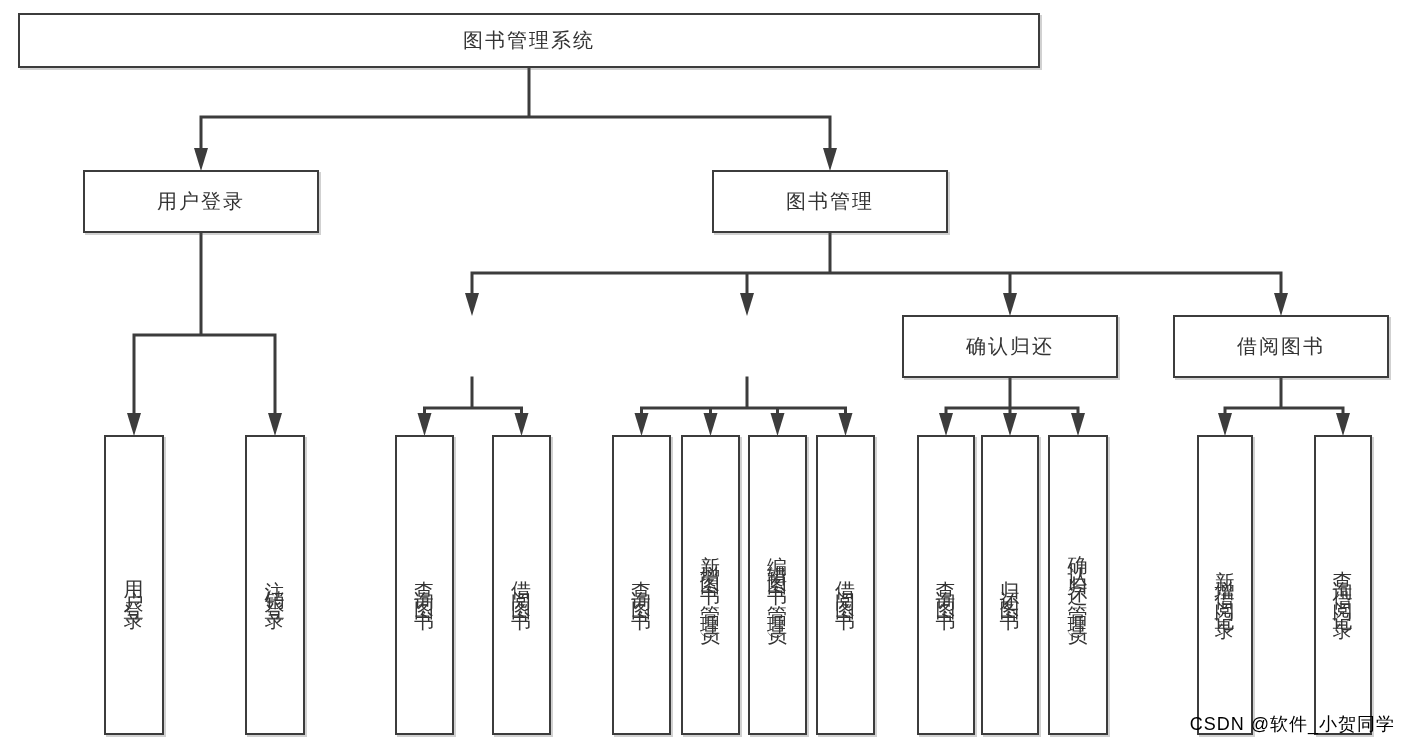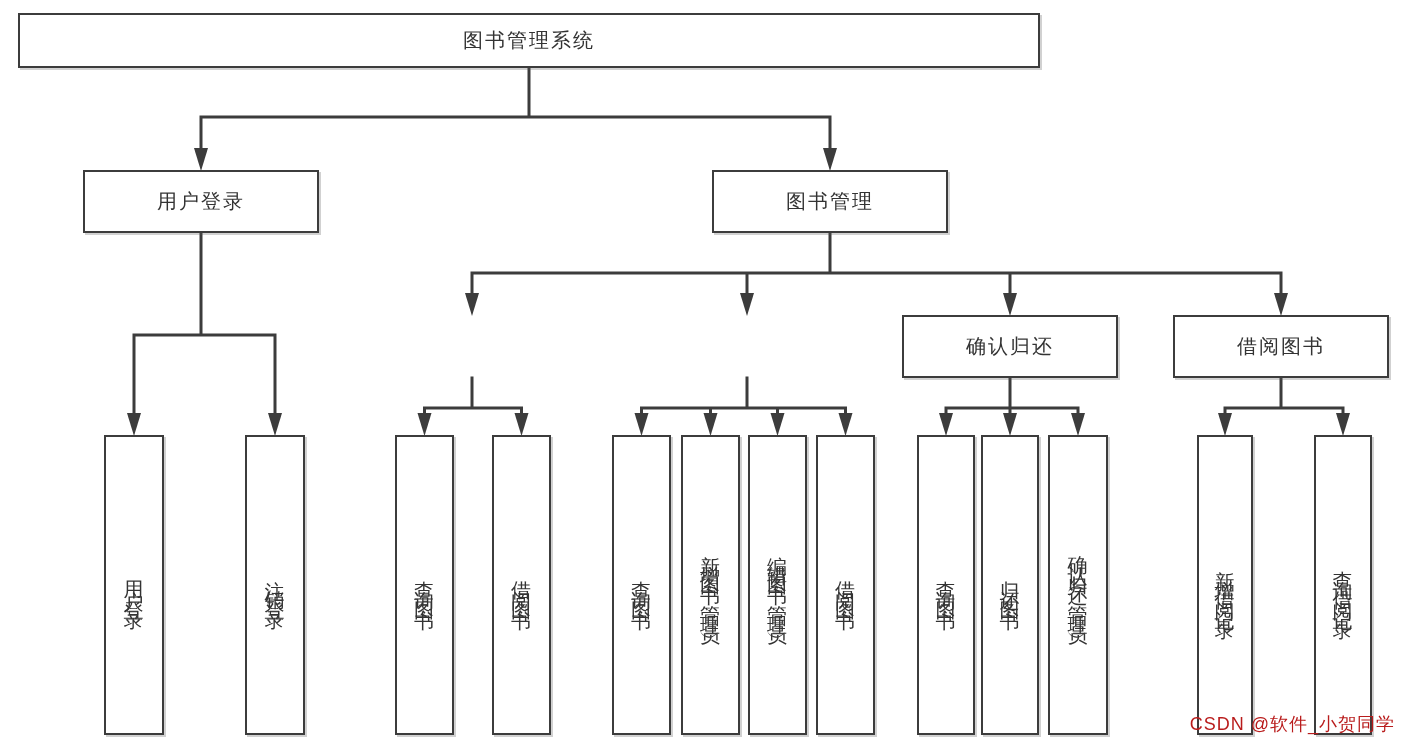--- a/index.html
+++ b/index.html
@@ -17,21 +17,21 @@
     white-space:nowrap;
   }
   .vnode .vtext{
     writing-mode:vertical-rl;
     text-orientation:mixed;
     font-size:20px;letter-spacing:10px;line-height:1.1;color:#333333;
     white-space:nowrap;
   }
   .watermark{
     position:absolute;right:10px;top:712px;
-    font-size:18px;letter-spacing:1px;color:#b91c1c;
+    font-size:18px;letter-spacing:1px;color:#000000;
     z-index:5;
   }
 </style>
 </head>
 <body>
 
 <div class="stage">
 
   <svg class="connectors" viewBox="0 0 1405 747" fill="none" stroke="#3c3c3c" stroke-width="3" stroke-linecap="square">
 

